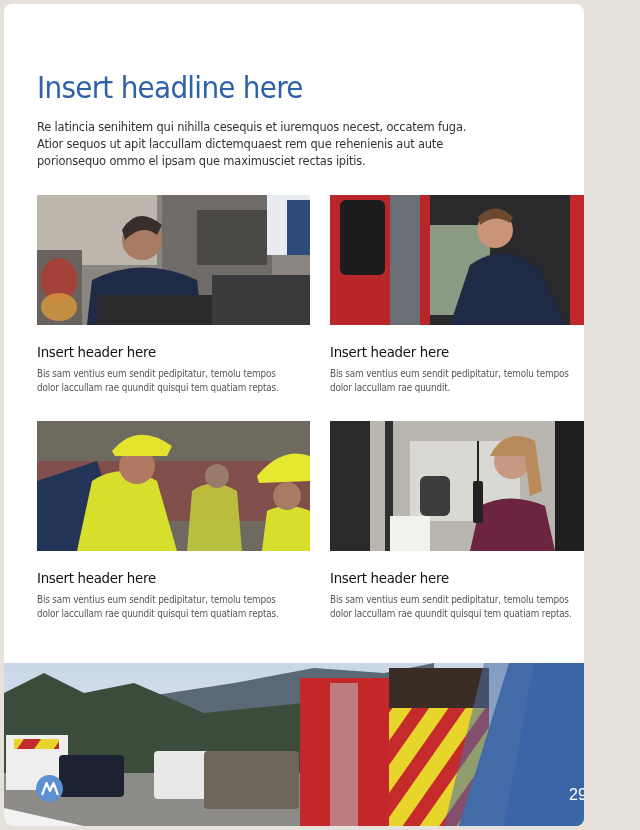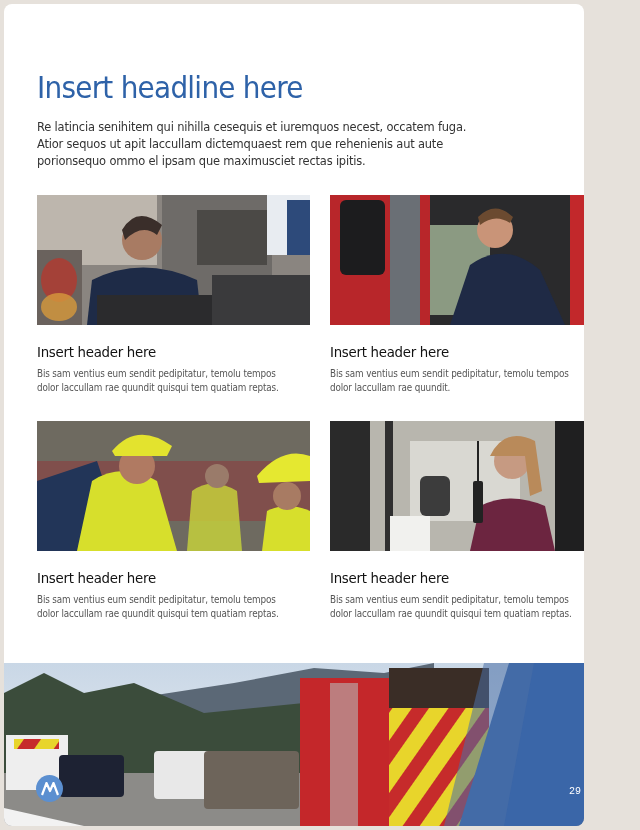--- a/index.html
+++ b/index.html
@@ -5,21 +5,21 @@
   html,body{margin:0;padding:0;}
   body{width:640px;height:830px;background:#e6e1db;position:relative;overflow:hidden;font-family:"Liberation Sans",sans-serif;}
   .page{position:absolute;left:4px;top:4px;width:580px;height:822px;background:#fff;border-radius:8px;overflow:hidden;}
   .headline{position:absolute;left:33px;top:66px;margin:0;font-family:"DejaVu Sans",sans-serif;font-weight:normal;font-size:30px;letter-spacing:-0.8px;color:#2e62a8;transform:scaleX(0.93);transform-origin:left;}
   .intro{position:absolute;left:33px;top:115px;width:470px;margin:0;font-family:"DejaVu Sans",sans-serif;font-size:12.2px;line-height:17px;color:#333;letter-spacing:-0.2px;transform:scaleX(0.94);transform-origin:left;}
   .photo{position:absolute;width:273px;height:130px;overflow:hidden;}
   .card-title{position:absolute;margin:0;font-family:"DejaVu Sans",sans-serif;font-weight:normal;font-size:14.5px;color:#111;letter-spacing:-0.3px;transform:scaleX(0.92);transform-origin:left;}
   .card-body{position:absolute;width:285px;margin:0;font-family:"DejaVu Sans",sans-serif;font-size:9.6px;line-height:13.5px;color:#555;letter-spacing:-0.15px;transform:scaleX(0.92);transform-origin:left;}
   .banner{position:absolute;left:0;top:659px;width:599px;height:163px;overflow:hidden;}
   .logo{position:absolute;left:32px;top:771px;width:27px;height:27px;border-radius:50%;background:#5b8fd0;display:flex;align-items:center;justify-content:center;}
-  .pagenum{position:absolute;left:565px;top:782px;font-size:10px;color:#fff;font-family:Liberation Mono, monospace;}
+  .pagenum{position:absolute;left:565px;top:782px;font-size:16px;color:#fff;font-family:Liberation Sans, sans-serif;}
 </style>
 </head>
 <body>
 
 <div class="page">
   <h1 class="headline">Insert headline here</h1>
   <p class="intro">Re latincia senihitem qui nihilla cesequis et iuremquos necest, occatem fuga. Atior sequos ut apit laccullam dictemquaest rem que rehenienis aut aute porionsequo ommo el ipsam que maximusciet rectas ipitis.</p>
 
   <div class="photo" style="left:33px;top:191px;">
     <svg width="273" height="130" viewBox="0 0 273 130">

